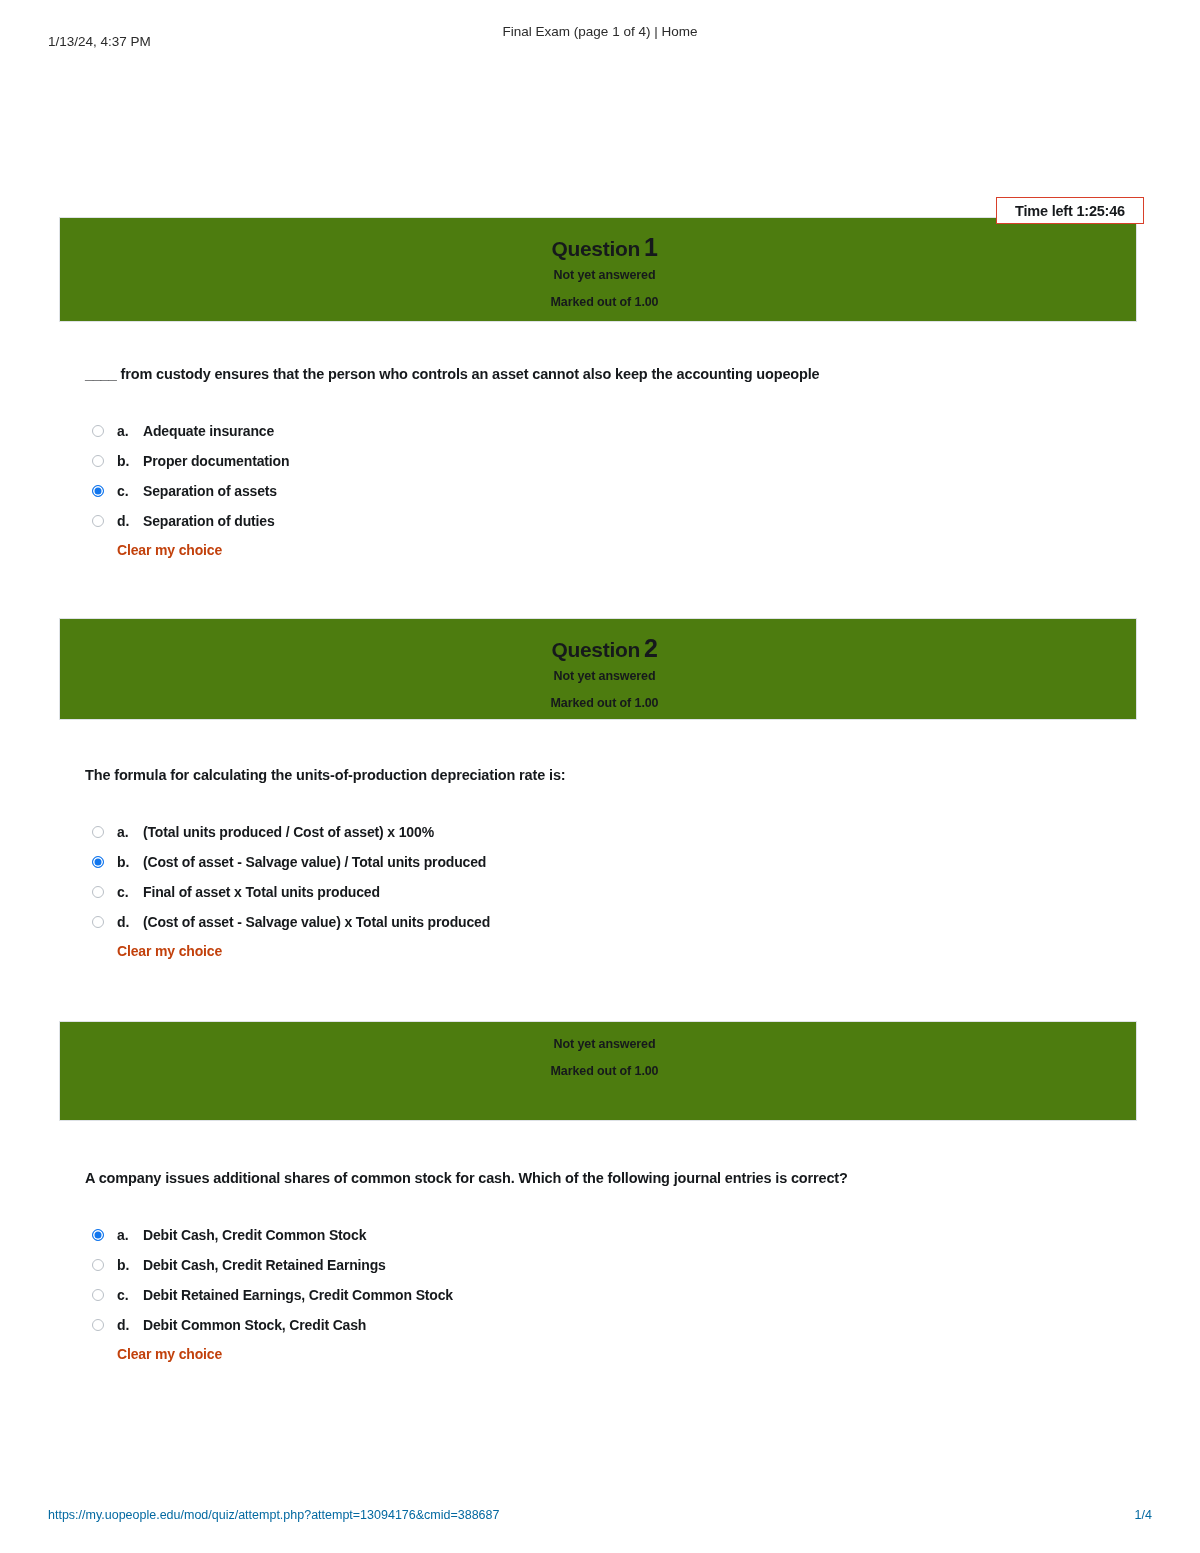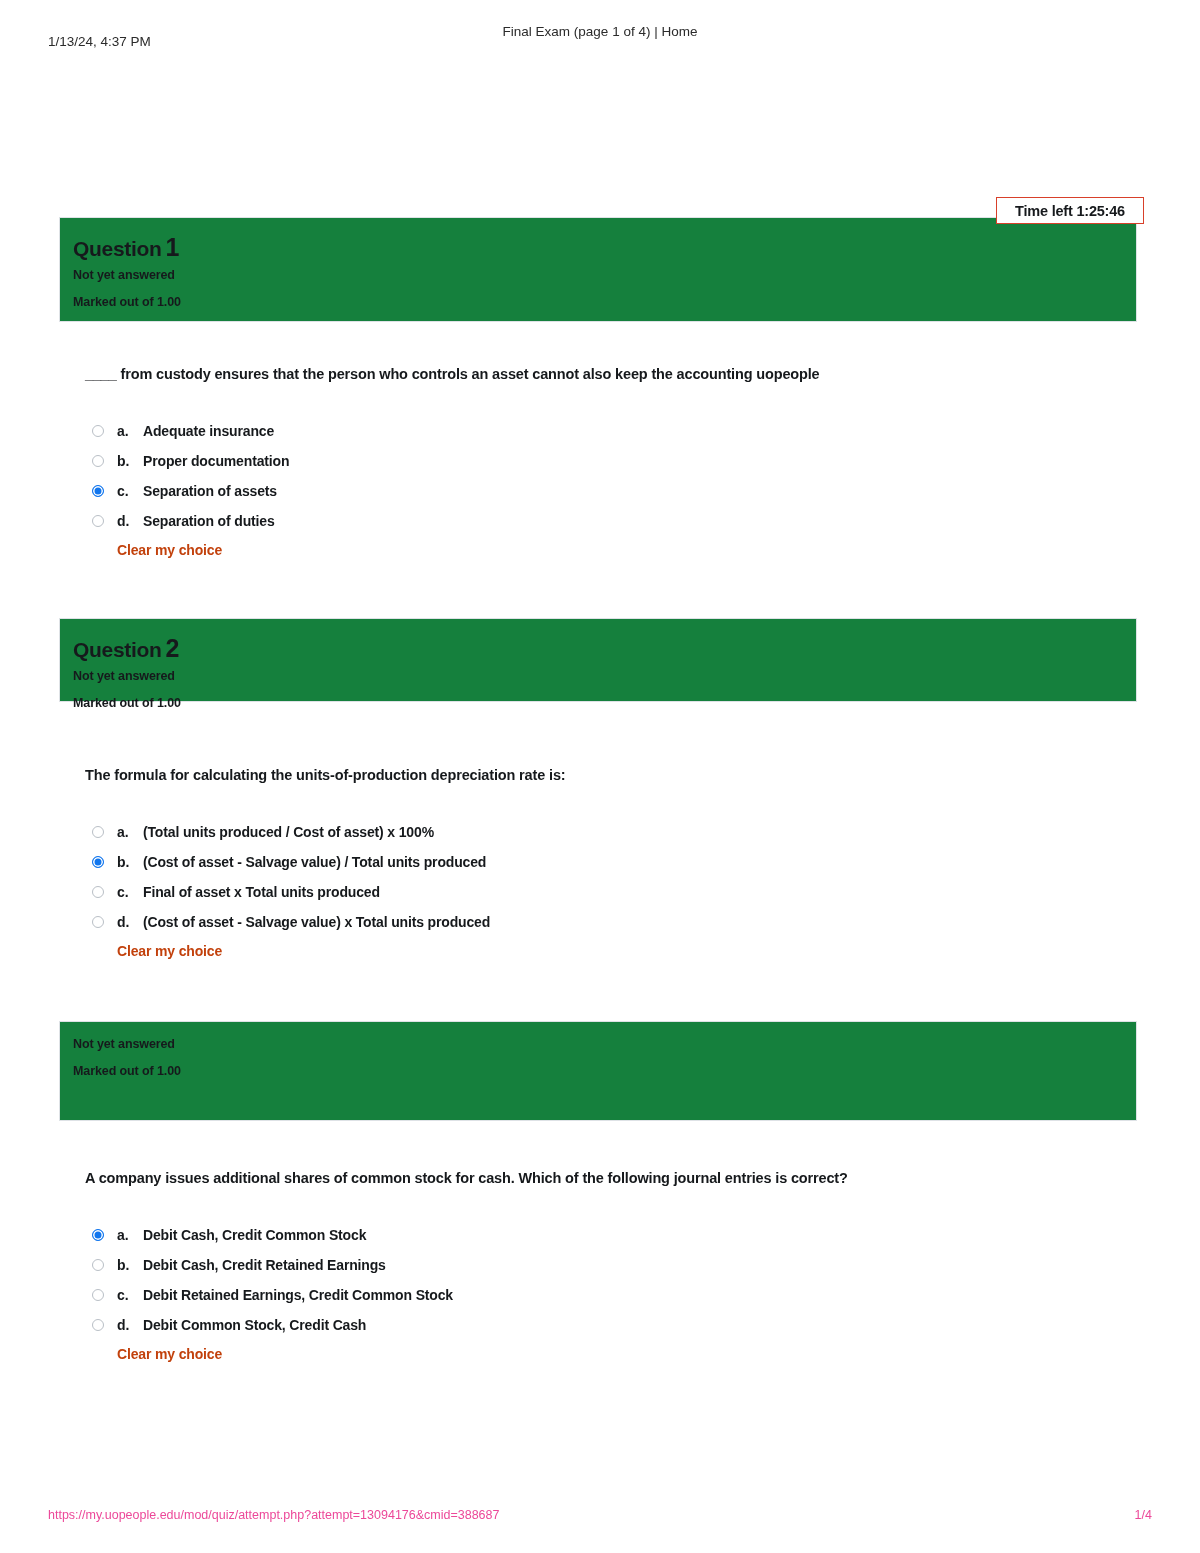--- a/index.html
+++ b/index.html
@@ -43,21 +43,21 @@
   }
 
   
   .print-footer {
     position: absolute;
     top: 1508px;
     left: 0;
     width: 1200px;
     height: 20px;
     font-size: 12.5px;
-    color: #ec4899;
+    color: #0369a1;
   }
   .print-footer .pf-url {
     position: absolute;
     left: 48px;
     top: 0;
     white-space: nowrap;
   }
   .print-footer .pf-page {
     position: absolute;
     right: 48px;
@@ -102,22 +102,23 @@
     position: absolute;
     left: 0;
     width: 1200px;
   }
   .q-info-box {
     position: absolute;
     left: 59px;
     width: 1078px;
     box-sizing: border-box;
     border: 1px solid #dee2e6;
-    background: #15803d;
+    background: #4d7c0f;
     padding: 16px 0 18px 13px;
+    text-align: center;
   }
   .q-number {
     font-size: 21px;
     font-weight: bold;
     color: #16191c;
     letter-spacing: -0.3px;
     line-height: 1.05;
     margin: 0 0 9px 0;
     white-space: nowrap;
   }
@@ -248,21 +249,21 @@
           <span class="radio"></span>
           <span class="ans-letter">d.</span>
           <span class="ans-text">Separation of duties</span>
         </div>
         <div class="clear-choice">Clear my choice</div>
       </div>
     </div>
   </div>
 
   <div class="question-block" style="top:0;">
-    <div class="q-info-box" style="top:618px;height:84px;">
+    <div class="q-info-box" style="top:618px;height:102px;">
       <div class="q-number">
         <span>Question</span><span class="q-num-val">2</span>
       </div>
       <div class="q-state">Not yet answered</div>
       <div class="q-grade">Marked out of 1.00</div>
     </div>
 
     <div class="q-body" style="top:767px;">
       <div class="q-text">The formula for calculating the units-of-production depreciation rate is:</div>
       <div class="q-answers">

